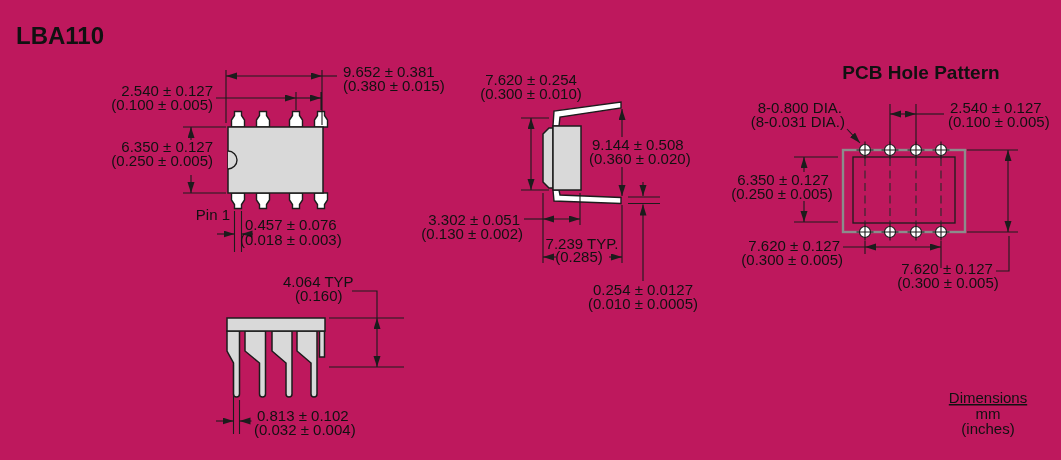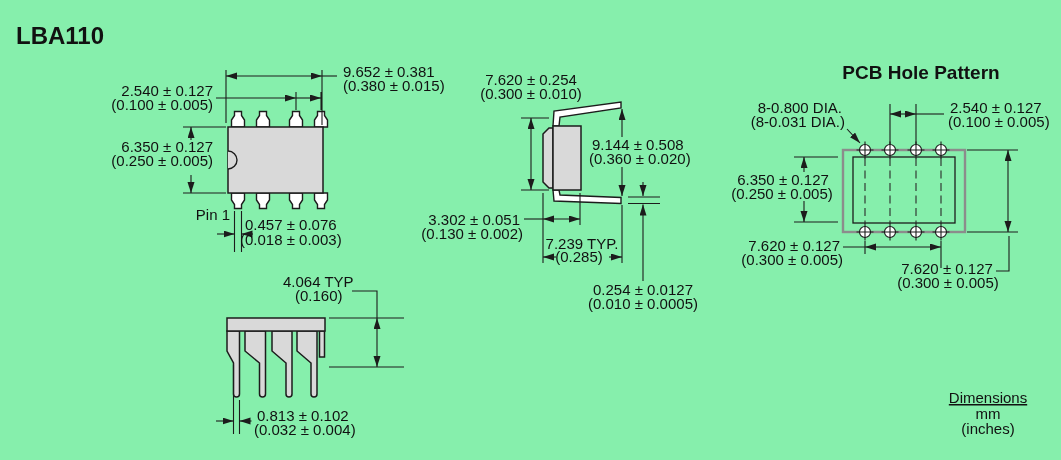--- a/index.html
+++ b/index.html
@@ -1,17 +1,17 @@
 <!DOCTYPE html>
 <html><head>
 <meta charset="utf-8">
 <style>
   html,body{margin:0;padding:0;background:#ffffff;}
   body{width:1061px;height:460px;font-family:"Liberation Sans",sans-serif;}
-  #stage{position:relative;width:1061px;height:460px;background:#86efac;overflow:hidden;}
+  #stage{position:relative;width:1061px;height:460px;background:#be185d;overflow:hidden;}
   svg{display:block;}
   text{fill:#111;font-family:"Liberation Sans",sans-serif;font-size:15px;}
   .title{font-size:24px;font-weight:bold;}
   .pcb-title{font-size:19px;font-weight:bold;}
   .outline{fill:#d9d9d9;stroke:#1c1c1c;stroke-width:1.5;}
   .white-part{fill:#ffffff;stroke:#1c1c1c;stroke-width:1.4;}
   .dim{stroke:#1c1c1c;stroke-width:1.1;fill:none;}
   .ext{stroke:#1c1c1c;stroke-width:1.1;fill:none;}
   .dash{stroke:#2a2a2a;stroke-width:1.1;fill:none;stroke-dasharray:8 4.5;}
   .pcb-outer{fill:none;stroke:#8c8c8c;stroke-width:2.4;}

